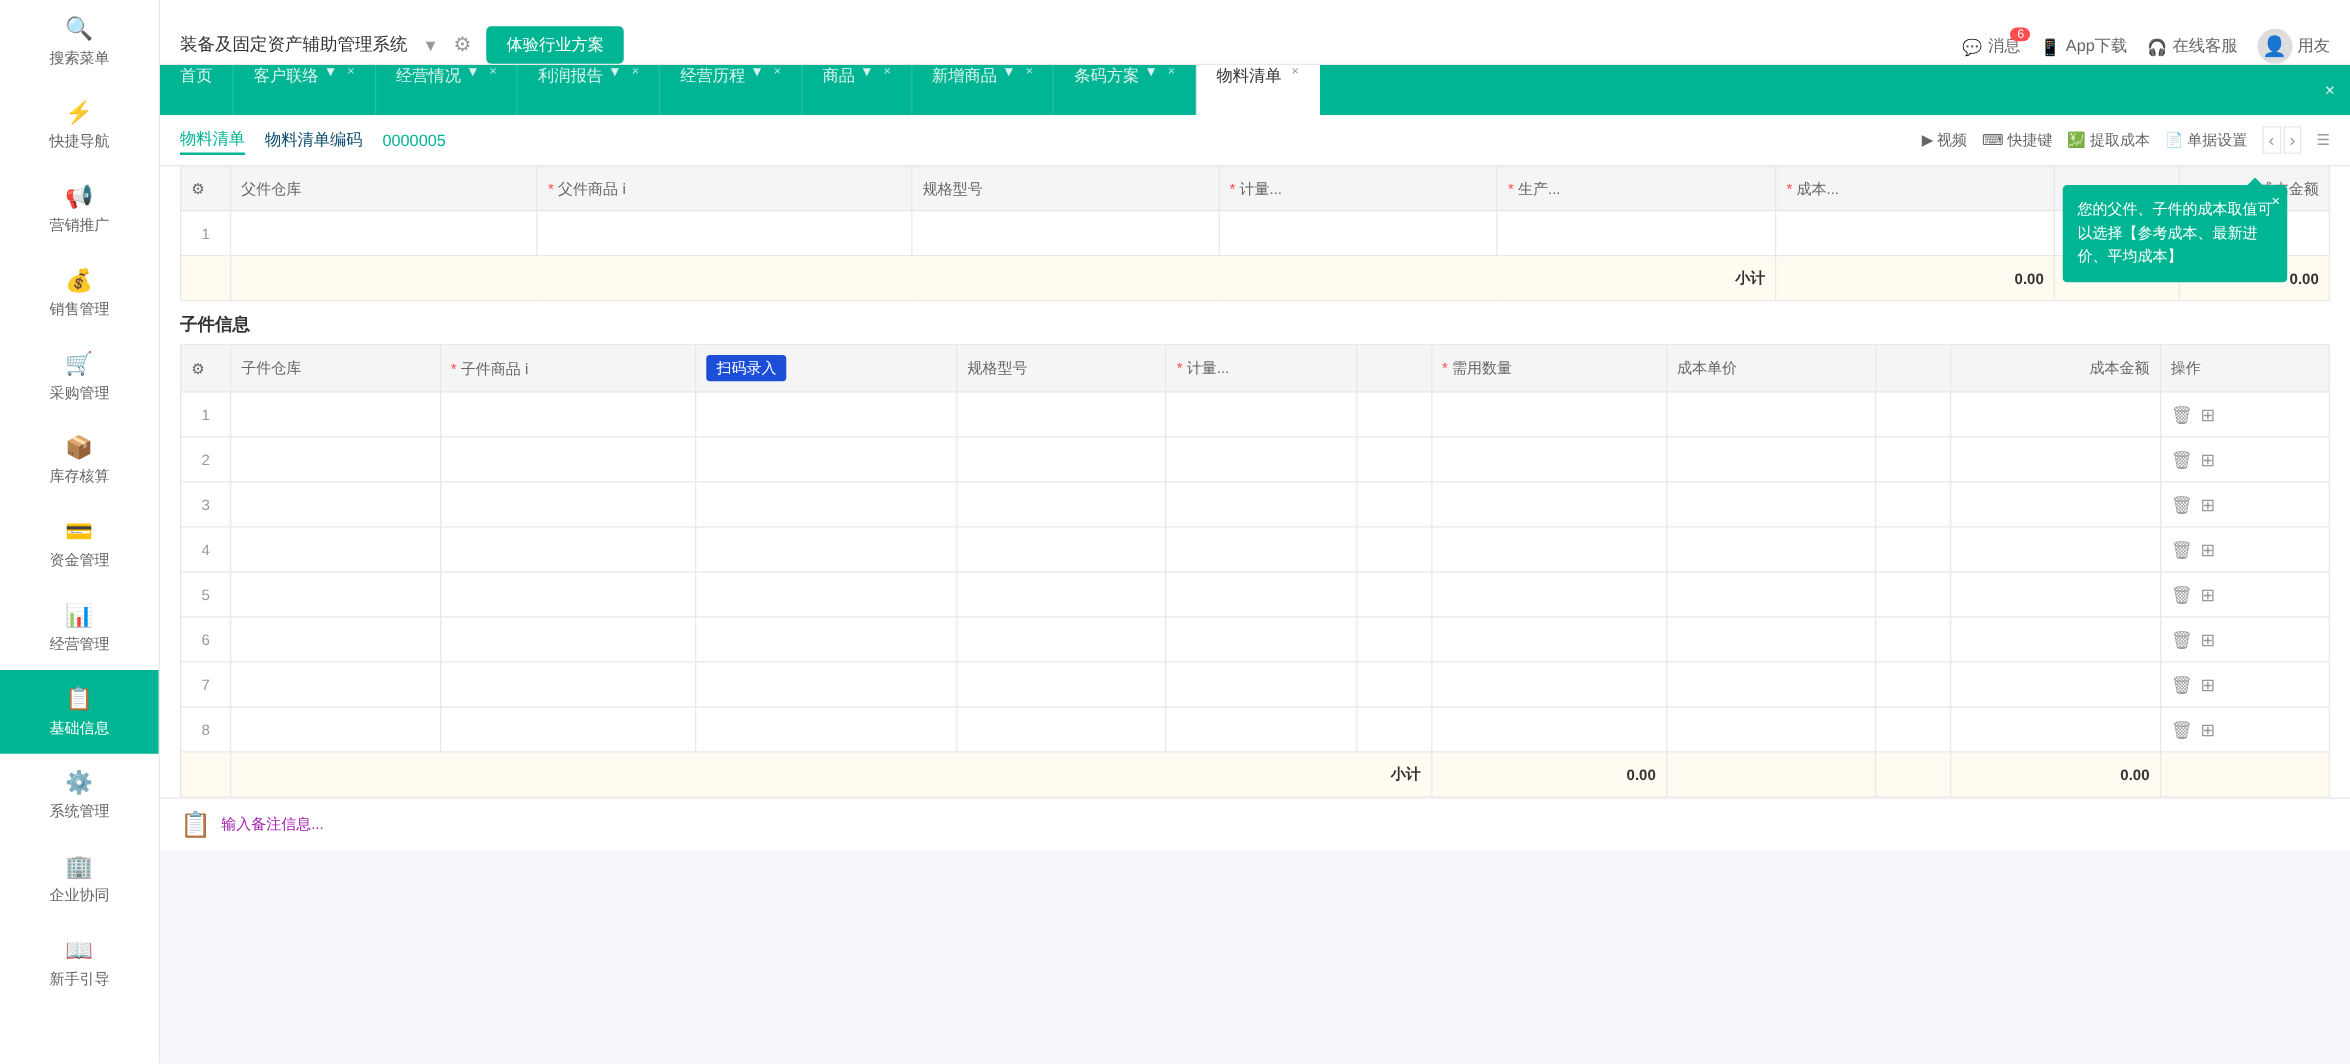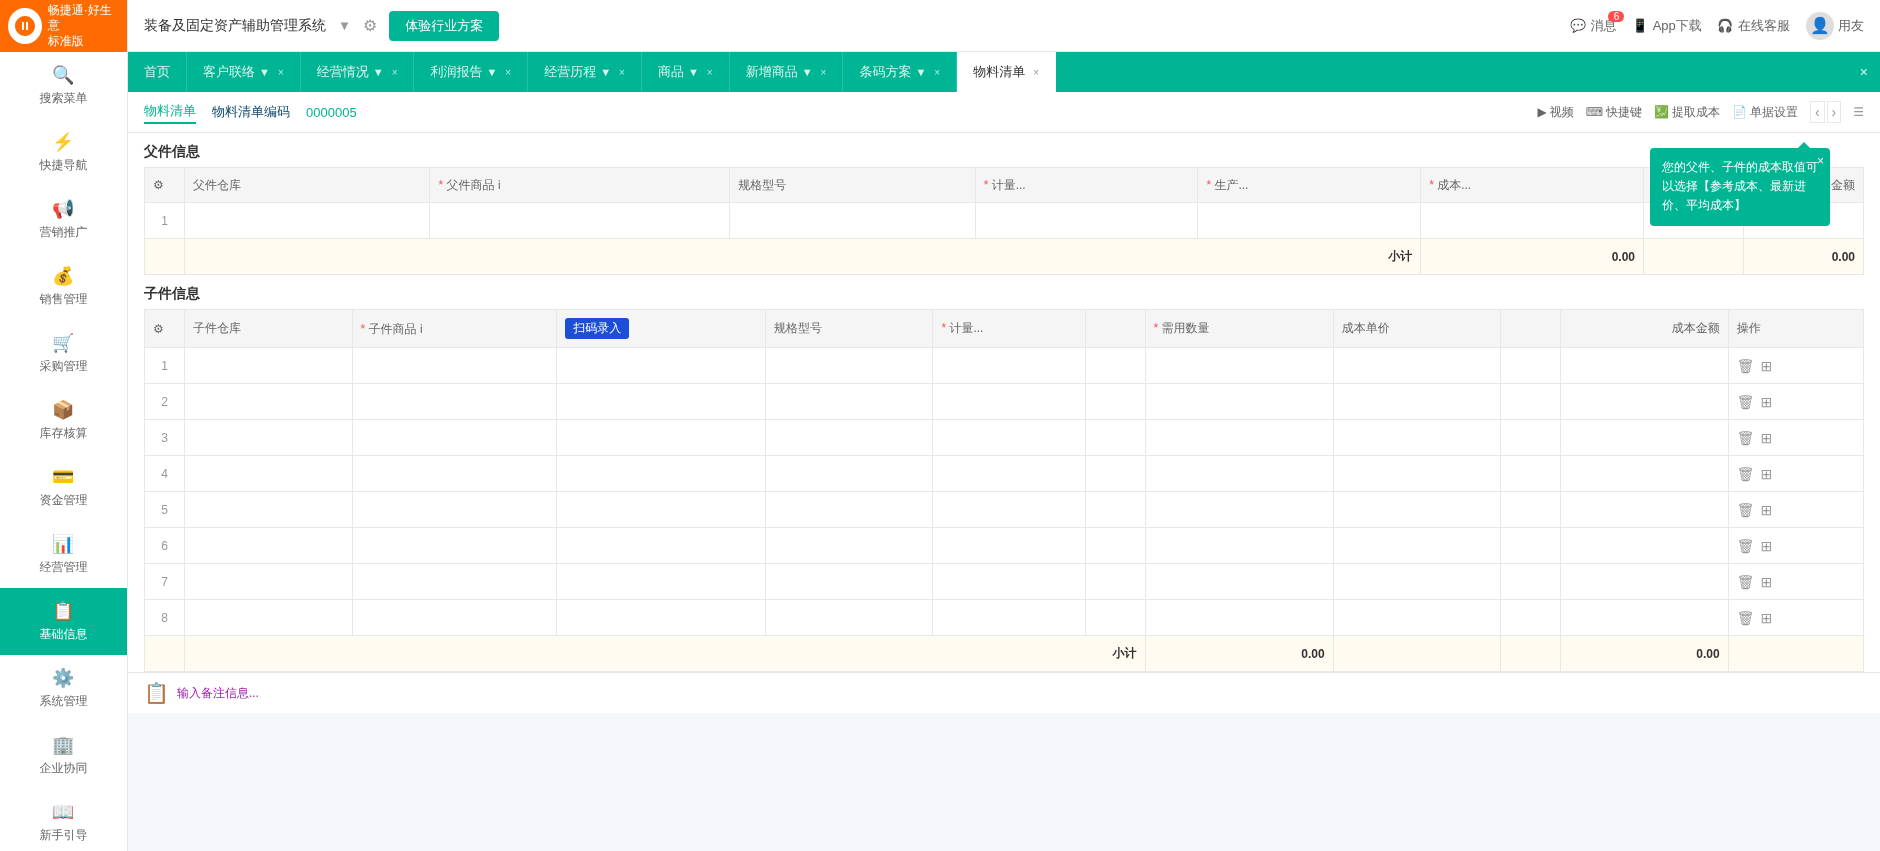--- a/index.html
+++ b/index.html
@@ -13,30 +13,30 @@
     .logo-text { font-size: 12px; color: #fff; line-height: 1.3; }
     .sidebar-nav { flex: 1; overflow-y: auto; }
     .sidebar-item { display: flex; flex-direction: column; align-items: center; padding: 12px 6px; cursor: pointer; color: #666; font-size: 12px; gap: 4px; border-bottom: none; }
     .sidebar-item.active { color: #fff; background: #00b594; }
     .sidebar-item-icon { font-size: 18px; }
 
     
     .main { flex: 1; display: flex; flex-direction: column; overflow: hidden; }
 
     
-    .topbar { height: 52px; background: #fff; display: flex; align-items: center; padding: 0 16px; border-bottom: 1px solid #e8e8e8; }
+    .topbar { height: 52px; background: #fff; display: flex; align-items: flex-end; padding: 0 16px; border-bottom: 1px solid #e8e8e8; }
     .topbar-btn { background: #00b594; color: #fff; border: none; padding: 6px 16px; border-radius: 4px; cursor: pointer; font-size: 13px; }
     .topbar-right { display: flex; align-items: center; gap: 16px; margin-left: auto; }
     .topbar-right-item { display: flex; align-items: center; gap: 4px; color: #666; font-size: 13px; cursor: pointer; position: relative; }
     .badge { background: #ff4d4f; color: #fff; border-radius: 10px; padding: 0 5px; font-size: 10px; position: absolute; top: -6px; right: -8px; min-width: 16px; text-align: center; }
     .user-avatar { width: 28px; height: 28px; background: #ddd; border-radius: 50%; display: flex; align-items: center; justify-content: center; font-size: 16px; color: #999; }
 
     
     .navtabs { background: #00b594; display: flex; align-items: center; height: 40px; overflow: hidden; }
-    .navtab { padding: 0 16px; height: 40px; display: flex; align-items: center; color: rgba(255,255,255,0.85); cursor: pointer; font-size: 13px; gap: 4px; white-space: nowrap; border-right: 1px solid rgba(255,255,255,0.15); }
+    .navtab { padding: 0 16px; height: 40px; display: flex; color: rgba(255,255,255,0.85); cursor: pointer; font-size: 13px; gap: 4px; white-space: nowrap; border-right: 1px solid rgba(255,255,255,0.15); }
     .navtab.active { background: #fff; color: #333; }
     .navtab .close-x { font-size: 10px; color: rgba(255,255,255,0.7); margin-left: 4px; }
     .navtab.active .close-x { color: #999; }
     .navtab-close-final { margin-left: auto; color: rgba(255,255,255,0.85); padding: 0 12px; height: 40px; display: flex; align-items: center; cursor: pointer; font-size: 14px; }
 
     
     .content { flex: 1; overflow-y: auto; background: #f5f7fa; }
     .content-inner { padding: 0; background: #fff; }
 
     
@@ -84,31 +84,20 @@
     .scroll-arrow { color: #999; cursor: pointer; font-size: 14px; padding: 2px 4px; border: 1px solid #e8e8e8; background: #fff; }
 
     .navtab-dropdown { color: rgba(255,255,255,0.85); font-size: 11px; }
 
     .topbar-left { display: flex; align-items: center; gap: 12px; }
   </style>
 </head>
 <body>
 
 <div class="sidebar">
-  <div class="sidebar-logo">
-    <div class="logo-icon">
-      <svg viewBox="0 0 24 24" fill="#ff6b00">
-          <path d="M12 2C6.48 2 2 6.48 2 12s4.48 10 10 10 10-4.48 10-10S17.52 2 12 2zm-1 14H9V8h2v8zm4 0h-2V8h2v8z"></path>
-        </svg>
-    </div>
-    <div class="logo-text">
-      <div>畅捷通·好生意</div>
-      <div>标准版</div>
-    </div>
-  </div>
   <div class="sidebar-nav">
     <div class="sidebar-item">
       <span class="sidebar-item-icon">🔍</span>
       <span>搜索菜单</span>
     </div>
     <div class="sidebar-item">
       <span class="sidebar-item-icon">⚡</span>
       <span>快捷导航</span>
     </div>
     <div class="sidebar-item">
@@ -260,21 +249,20 @@
           </div>
           <span style="color:#999;cursor:pointer;">☰</span>
         </div>
       </div>
 
       <div class="tooltip-box" style="position:fixed;top:148px;right:50px;z-index:200;">
         <span class="tooltip-close">×</span>
         <span>您的父件、子件的成本取值可以选择【参考成本、最新进价、平均成本】</span>
       </div>
 
-      <div class="section-title">父件信息</div>
       <div class="table-container">
         <table class="data-table">
           <thead>
             <tr>
               <th class="col-settings">⚙</th>
               <th>父件仓库</th>
               <th><span class="required-star">*</span> 父件商品 ℹ</th>
               <th>规格型号</th>
               <th><span class="required-star">*</span> 计量...</th>
               <th><span class="required-star">*</span> 生产...</th>

